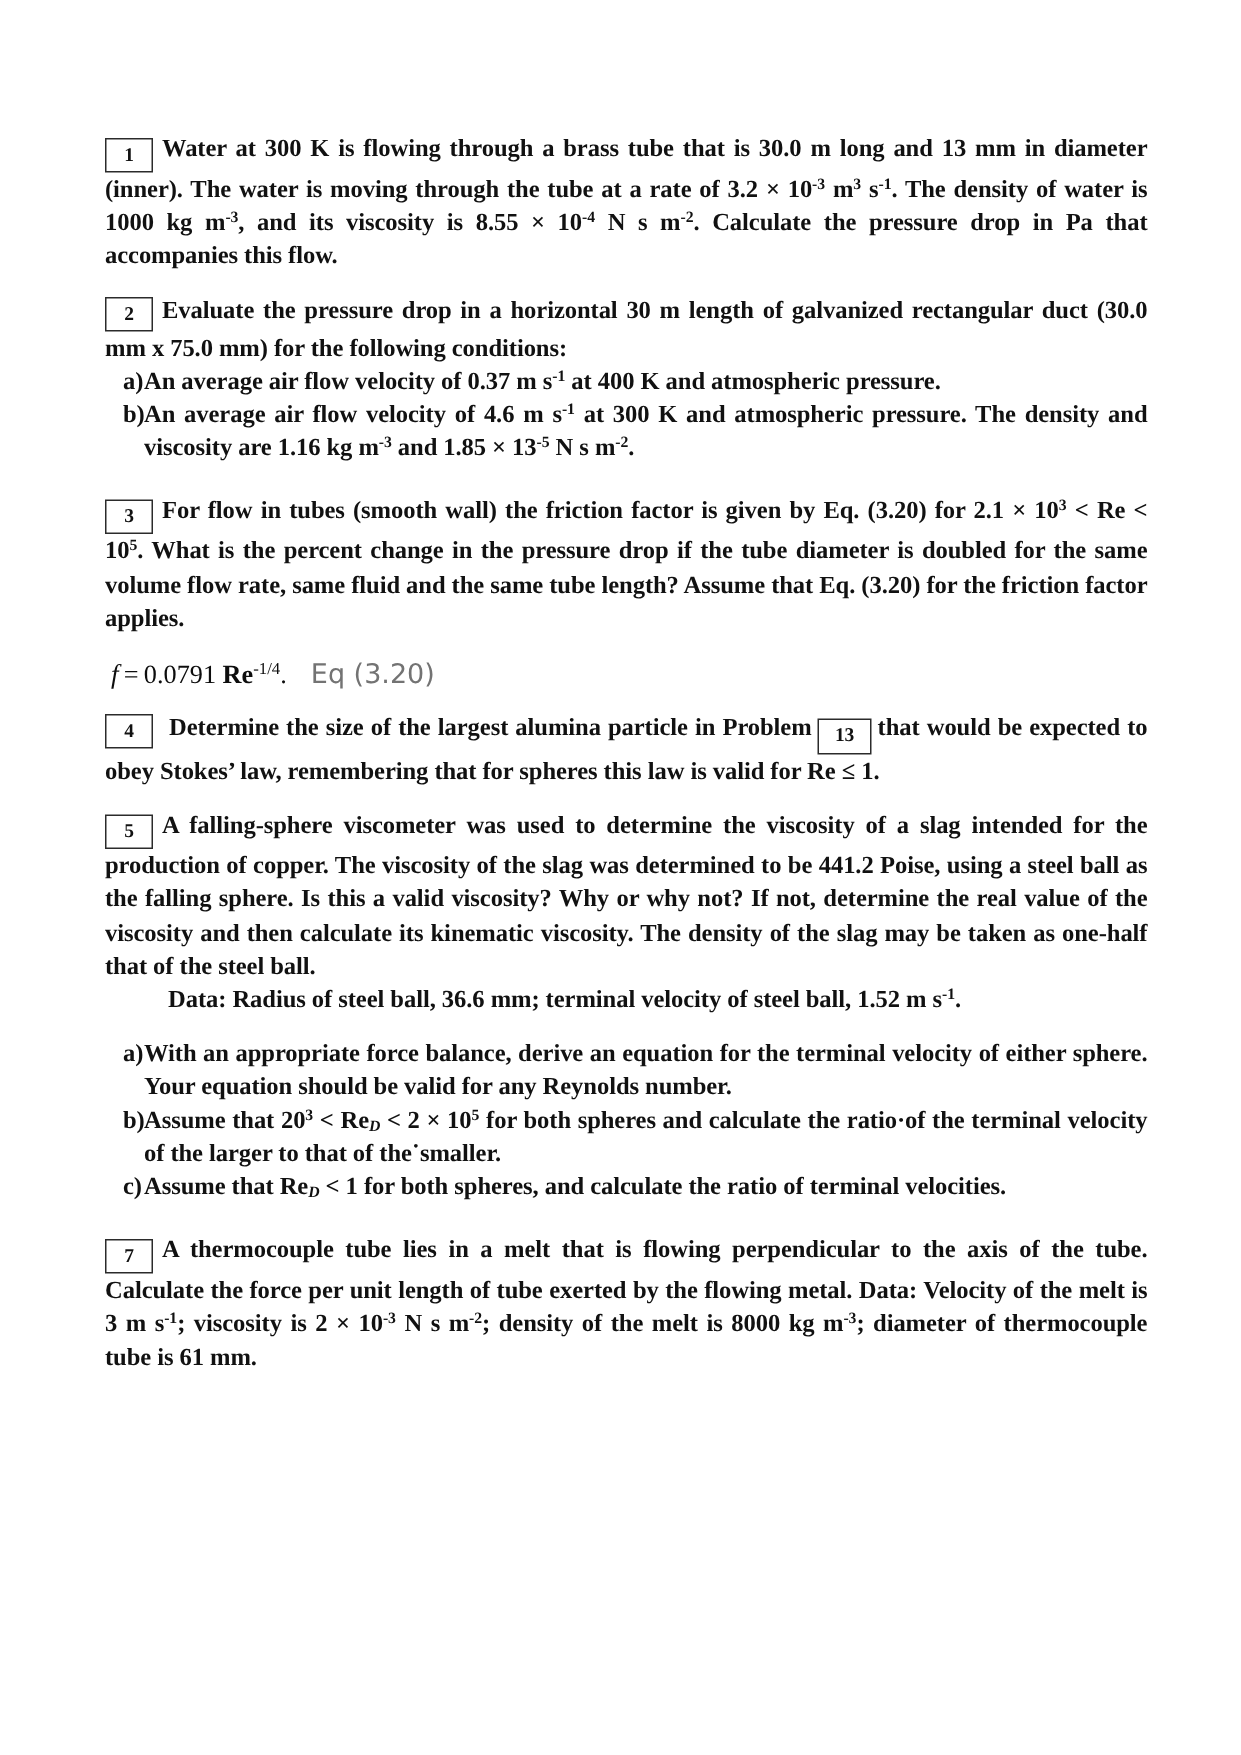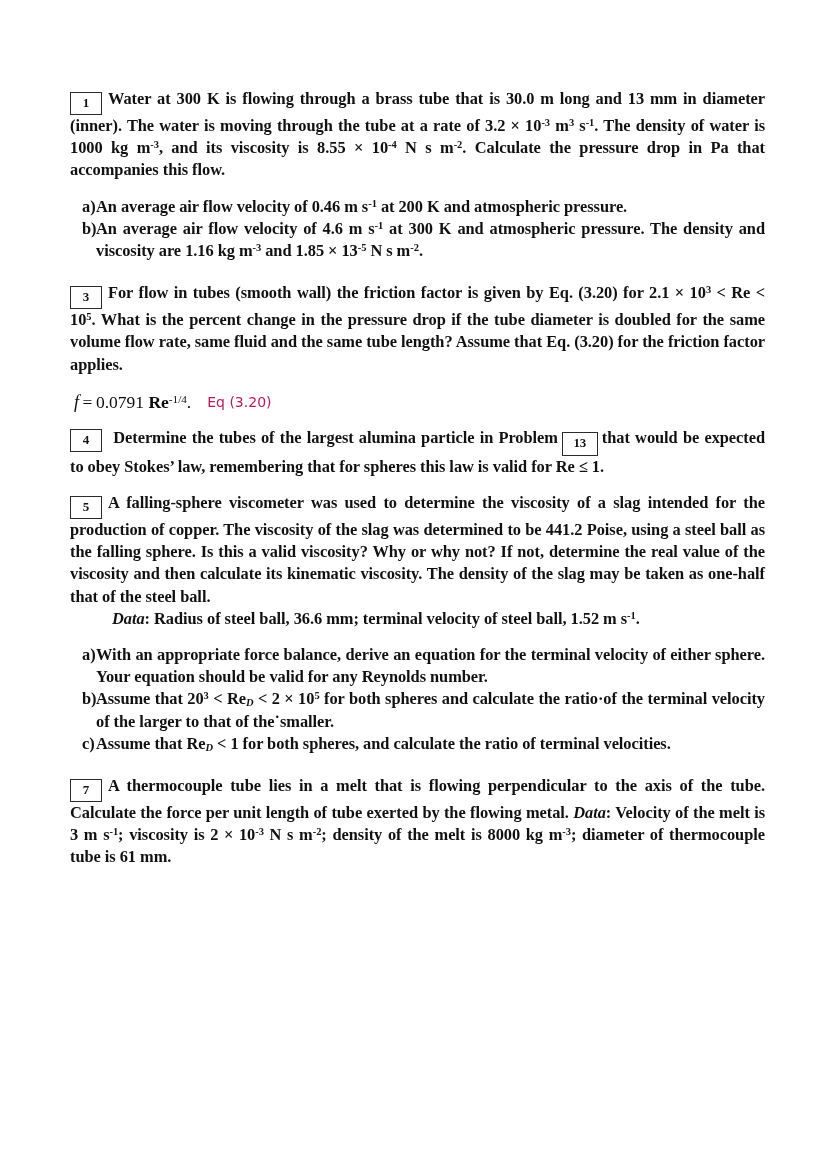--- a/index.html
+++ b/index.html
@@ -74,21 +74,20 @@
     line-height: 0;
   }
   sub {
     font-size: 0.64em;
     vertical-align: -0.22em;
     line-height: 0;
     font-style: italic;
   }
 
   .ital {
-    font-style: italic;
   }
 
   
   .sublist {
     margin: 0;
     padding: 0;
     list-style: none;
   }
   .sublist li {
     display: flex;
@@ -114,82 +113,83 @@
     font-size: 16.4px;
     line-height: 22.2px;
     font-weight: 700;
     padding-left: 42px;
     margin: 0;
   }
 
   
   .equation-row {
     display: flex;
-    align-items: center;
+    align-items: flex-start;
     margin: 16px 0 14px 4px;
     font-size: 17.5px;
   }
   .eq-main {
     font-family: "Liberation Serif", "DejaVu Serif", serif;
     font-weight: 400;
     white-space: nowrap;
   }
   .eq-main .f {
     font-style: italic;
     font-size: 18px;
   }
   .eq-main .re {
     font-weight: 700;
   }
   .eq-label {
     font-family: "DejaVu Sans", "Liberation Sans", sans-serif;
-    font-size: 14px;
+    font-size: 18px;
     font-weight: 400;
     margin-left: 16px;
-    color: #be185d;
+    color: #737373;
     white-space: nowrap;
   }
 
   .gap-sm { height: 6px; }
 </style>
 </head>
 <body>
 
 <div class="page">
 
   <div class="problem">
     <p><span class="numbox">1</span><span>Water at 300 K is flowing through a brass tube that is 30.0 m long and 13 mm in diameter (inner).  The water is moving through the tube at a rate of 3.2 × 10</span><sup>-3</sup><span> m</span><sup>3</sup><span> s</span><sup>-1</sup><span>.  The density of water is 1000 kg m</span><sup>-3</sup><span>, and its viscosity is 8.55 × 10</span><sup>-4</sup><span> N s m</span><sup>-2</sup><span>.  Calculate the pressure drop in Pa that accompanies this flow.</span></p>
   </div>
 
   <div class="problem">
+    <p><span class="numbox raised">2</span><span>Evaluate the pressure drop in a horizontal 30 m length of galvanized rectangular duct (30.0 mm x 75.0 mm) for the following conditions:</span></p>
     <ul class="sublist">
       <li>
         <span class="marker">a)</span>
-        <span class="body"><span>An average air flow velocity of 0.46 m s</span><sup>-1</sup><span> at 200 K and atmospheric pressure.</span></span>
+        <span class="body"><span>An average air flow velocity of 0.37 m s</span><sup>-1</sup><span> at 400 K and atmospheric pressure.</span></span>
       </li>
       <li>
         <span class="marker">b)</span>
         <span class="body"><span>An average air flow velocity of 4.6 m s</span><sup>-1</sup><span> at 300 K and atmospheric pressure.  The density and viscosity are 1.16 kg m</span><sup>-3</sup><span> and 1.85 × 13</span><sup>-5</sup><span> N s m</span><sup>-2</sup><span>.</span></span>
       </li>
     </ul>
   </div>
 
   <div class="gap-sm"></div>
 
   <div class="problem">
     <p><span class="numbox">3</span><span>For flow in tubes (smooth wall) the friction factor is given by Eq. (3.20) for 2.1 × 10</span><sup>3</sup><span> &lt; Re &lt; 10</span><sup>5</sup><span>.  What is the percent change in the pressure drop if the tube diameter is doubled for the same volume flow rate, same fluid and the same tube length?  Assume that Eq. (3.20) for the friction factor applies.</span></p>
   </div>
 
   <div class="equation-row">
     <span class="eq-main"><span class="f">f</span><span> = </span><span>0.0791</span>&nbsp;<span class="re">Re</span><sup>-1/4</sup><span>.</span></span>
     <span class="eq-label">Eq (3.20)</span>
   </div>
 
   <div class="problem">
-    <p><span class="numbox raised">4</span>&nbsp;<span>Determine the tubes of the largest alumina particle in Problem</span><span class="numbox inline-ref">13</span><span>that would be expected to obey Stokes’ law, remembering that for spheres this law is valid for Re ≤ 1.</span></p>
+    <p><span class="numbox raised">4</span>&nbsp;<span>Determine the size of the largest alumina particle in Problem</span><span class="numbox inline-ref">13</span><span>that would be expected to obey Stokes’ law, remembering that for spheres this law is valid for Re ≤ 1.</span></p>
   </div>
 
   <div class="problem">
     <p><span class="numbox">5</span><span>A falling-sphere viscometer was used to determine the viscosity of a slag intended for the production of copper.  The viscosity of the slag was determined to be 441.2 Poise, using a steel ball as the falling sphere.  Is this a valid viscosity?  Why or why not?  If not, determine the real value of the viscosity and then calculate its kinematic viscosity.  The density of the slag may be taken as one-half that of the steel ball.</span></p>
     <p class="data-line"><span class="ital">Data</span><span>:  Radius of steel ball, 36.6 mm; terminal velocity of steel ball, 1.52 m s</span><sup>-1</sup><span>.</span></p>
   </div>
 
   <div class="problem">
     <ul class="sublist">
       <li>

